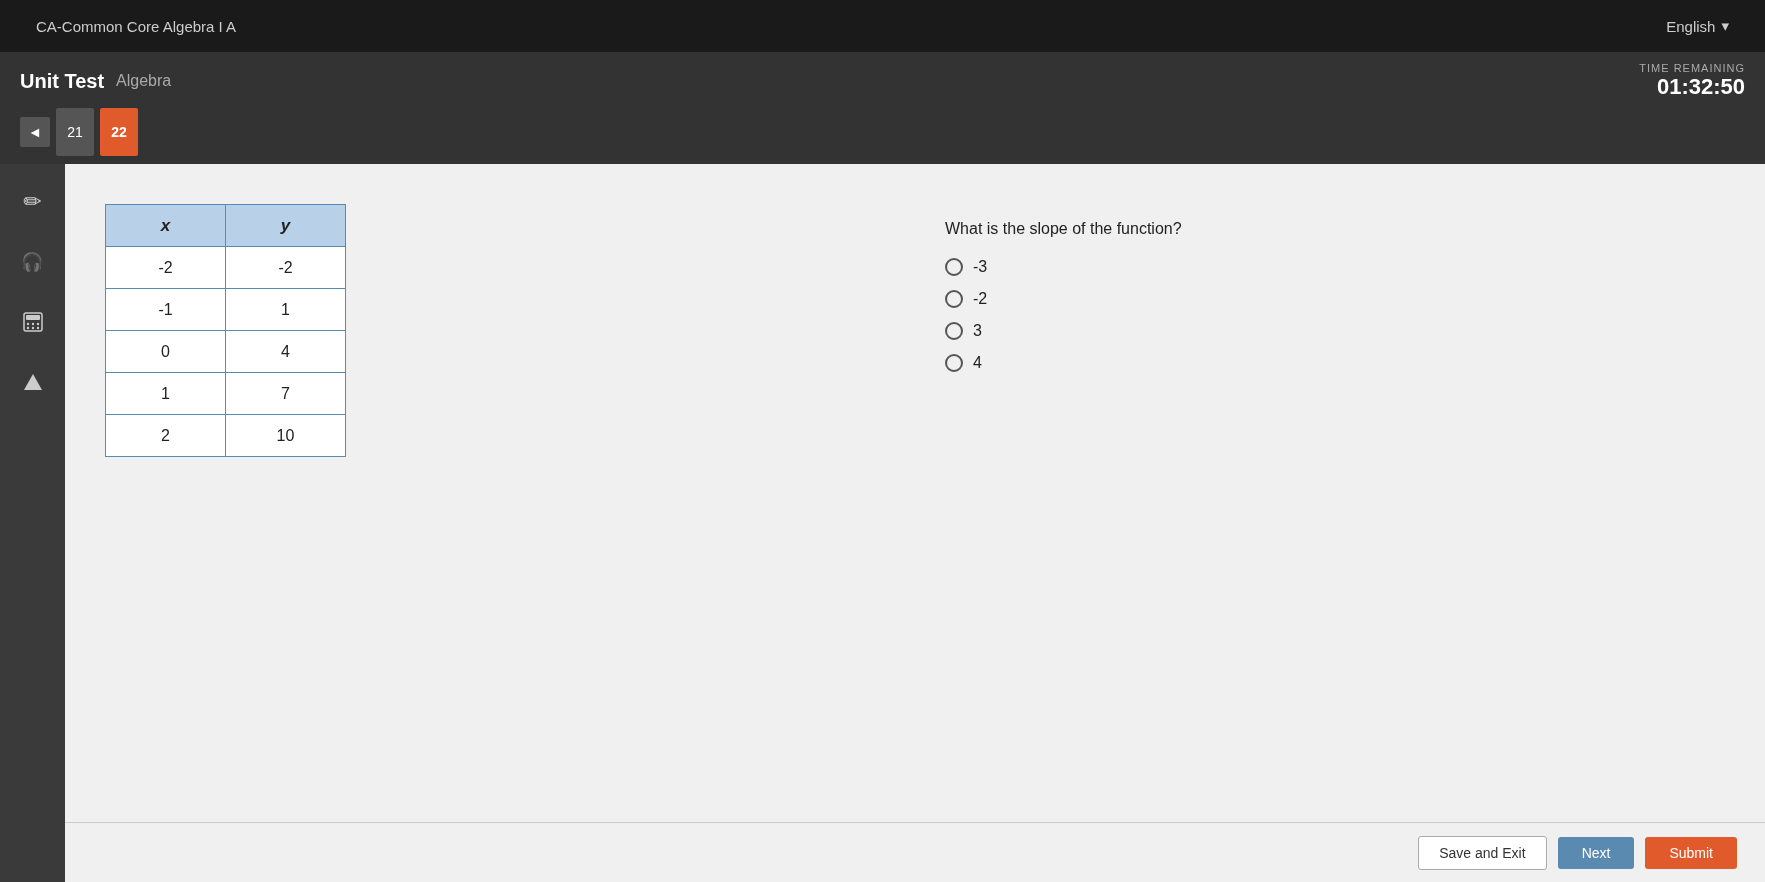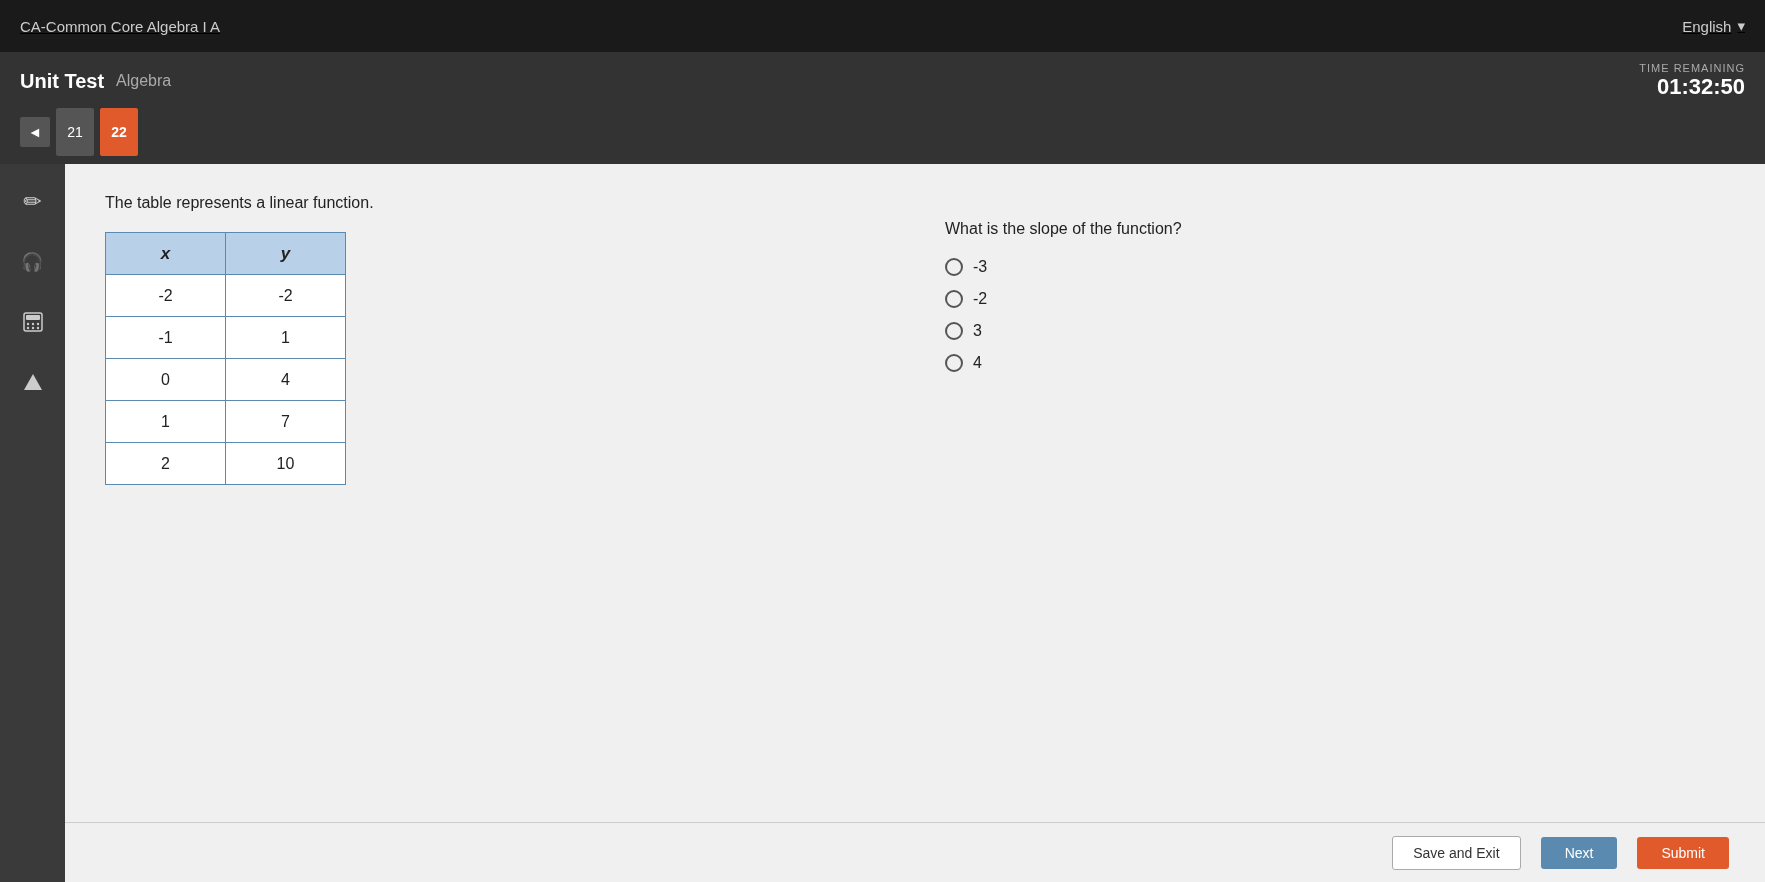--- a/index.html
+++ b/index.html
@@ -13,23 +13,22 @@
       flex-direction: column;
     }
 
     
     .top-bar {
       background: #1a1a1a;
       height: 52px;
       display: flex;
       align-items: center;
       justify-content: space-between;
-      padding: 0 20px;
+      padding: 0 36px;
       flex-shrink: 0;
-      text-decoration: underline;
     }
     .top-bar-title {
       color: #ccc;
       font-size: 15px;
     }
     .top-bar-right {
       display: flex;
       align-items: flex-end;
       gap: 6px;
       color: #ccc;
@@ -303,21 +302,20 @@
       <svg width="22" height="22" viewBox="0 0 22 22" fill="#ccc">
         <polygon points="11,3 20,19 2,19" fill="#ccc"></polygon>
       </svg>
     </div>
   </div>
 
   <div class="content-panel">
     <div class="question-layout">
 
       <div class="question-left">
-        <p class="question-text">The table represents a linear function.</p>
         <table class="data-table">
           <thead>
             <tr>
               <th>x</th>
               <th>y</th>
             </tr>
           </thead>
           <tbody id="table-body">
           <tr>
                 <td>-2</td>
@@ -359,19 +357,19 @@
               <span>3</span>
             </div>
             <div class="answer-option">
               <div class="radio-circle"></div>
               <span>4</span>
             </div>
           </div>
       </div>
     </div>
 
-    <div style="position:absolute; bottom:0; left:0; right:0; background:#f0f0f0; border-top:1px solid #ccc; height:60px; display:flex; align-items:center; justify-content:flex-end; padding:0 36px; gap:20px;">
+    <div style="position:absolute; bottom:0; left:0; right:0; background:#f0f0f0; border-top:1px solid #ccc; height:60px; display:flex; align-items:center; justify-content:flex-end; padding:0 28px; gap:11px;">
       <button class="save-exit-btn">Save and Exit</button>
       <button class="next-btn">Next</button>
       <button class="submit-btn">Submit</button>
     </div>
   </div>
 </div>
 
 </body></html>

